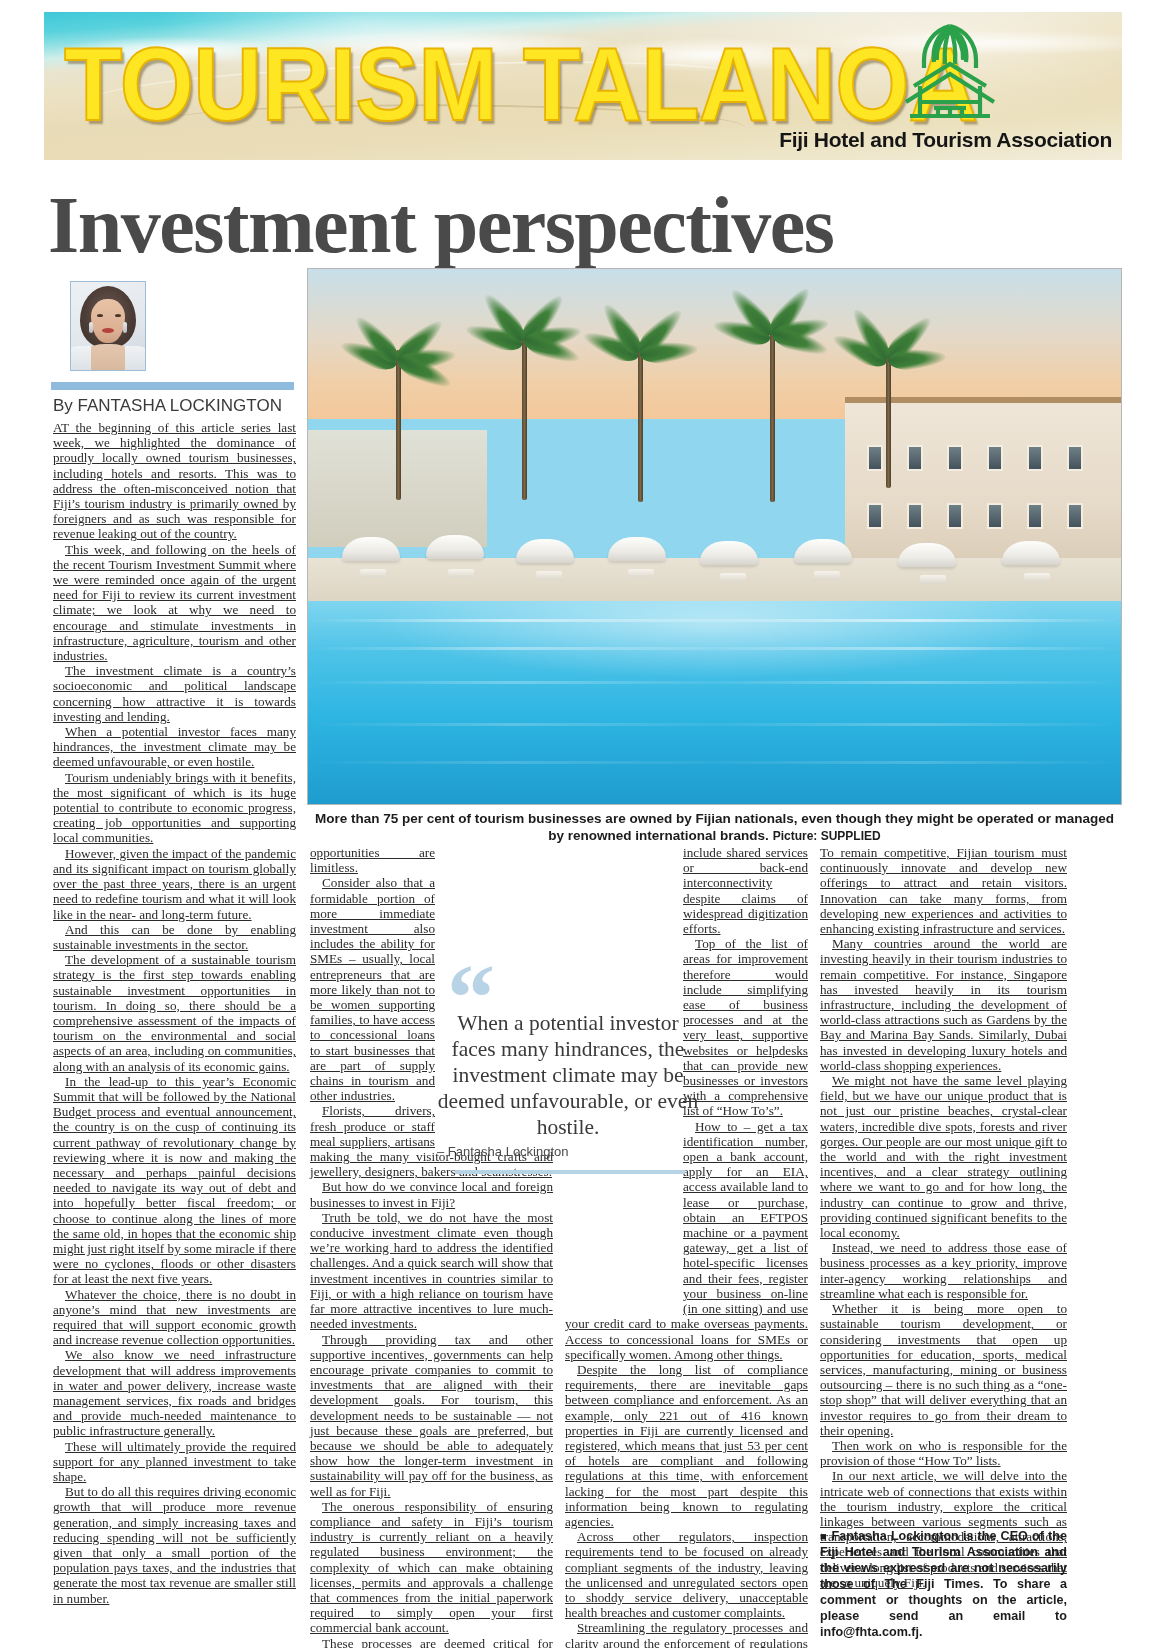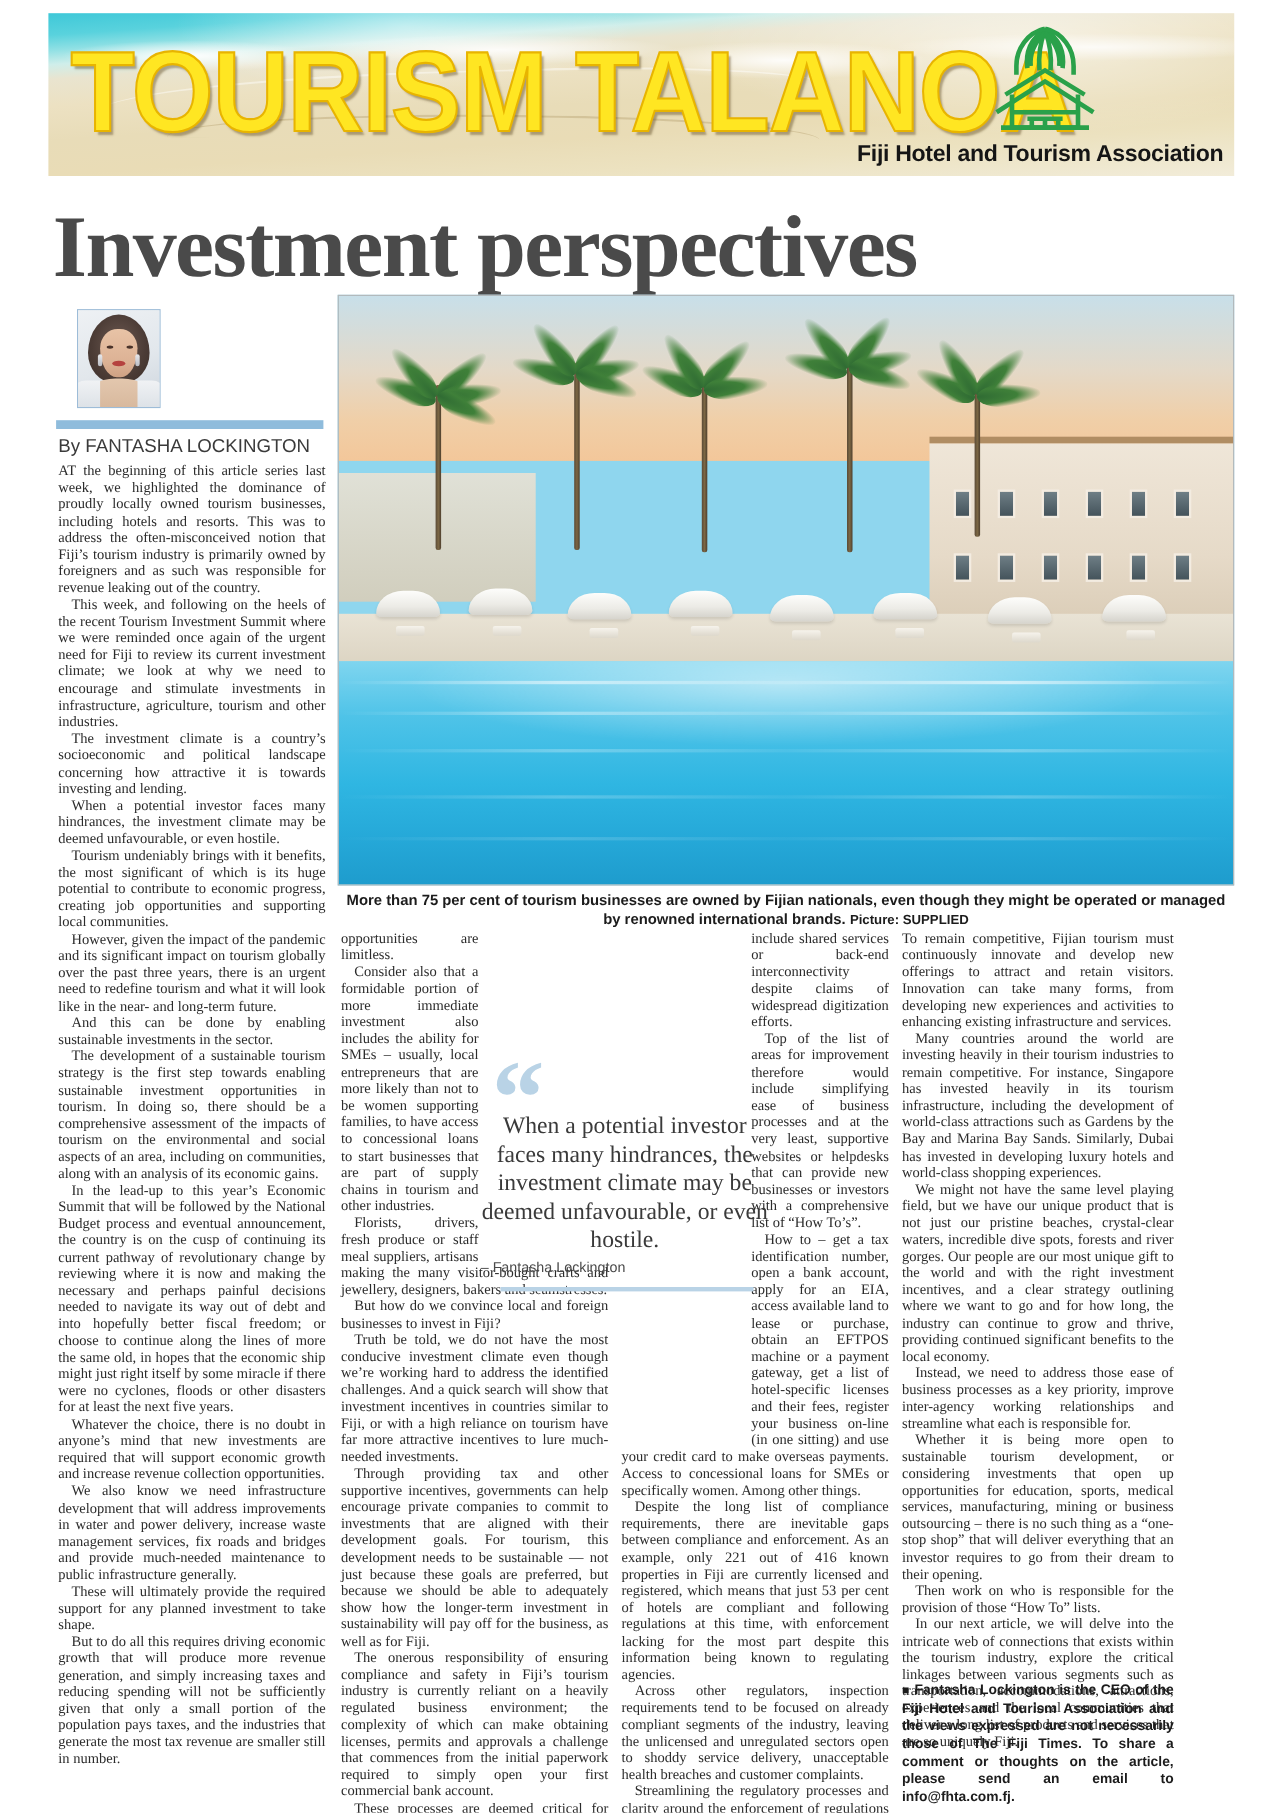--- a/index.html
+++ b/index.html
@@ -226,21 +226,21 @@
   
   .col {
     position: absolute;
     font-family: "Liberation Serif", serif;
     font-size: 13.2px;
     line-height: 15.2px;
     text-align: justify;
     color: #2b2b2b;
     hyphens: auto;
   }
-  .col p { margin: 0; text-indent: 12px; }
+  .col p { margin: 0; text-indent: 12px; text-decoration: underline; }
   .col p.first { text-indent: 0; }
 
   #col1 { left: 53px; top: 420px; width: 243px; height: 1180px; }
   #col2 { left: 310px; top: 845px; width: 243px; height: 755px; }
   #col3 { left: 565px; top: 845px; width: 243px; height: 755px; }
   #col4 { left: 820px; top: 845px; width: 247px; height: 700px; }
 
   
   .shape-right {
     float: right; width: 118px; height: 168px; shape-outside: inset(0);

